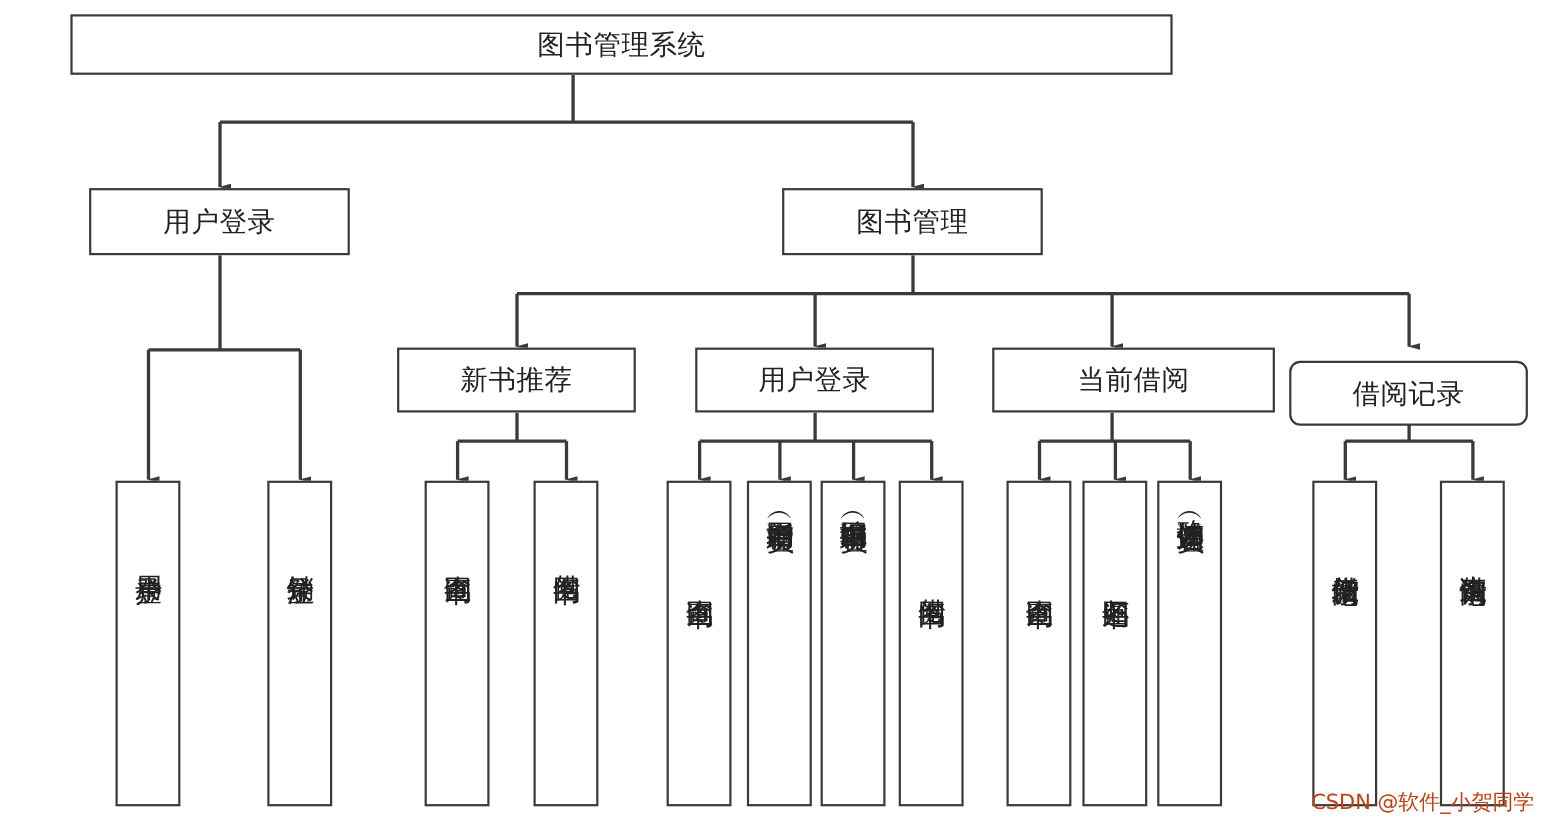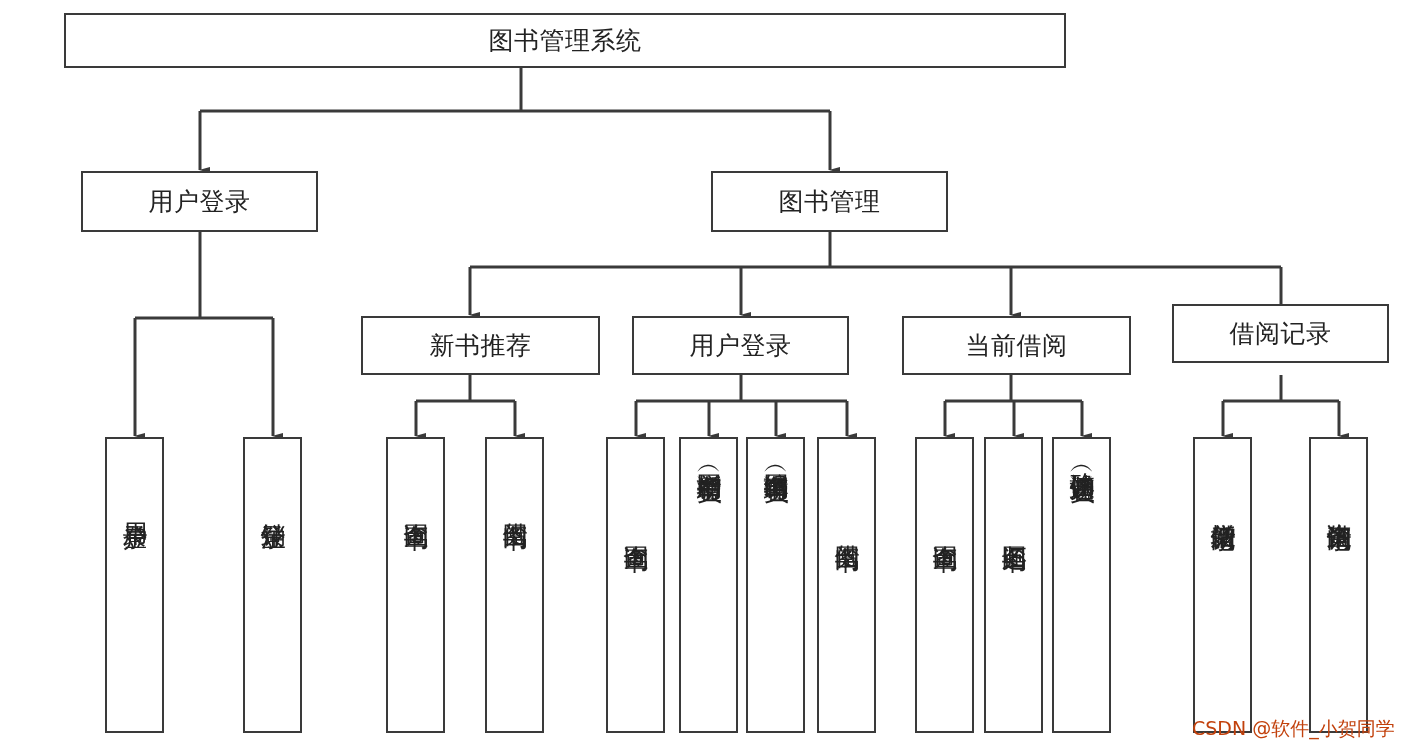--- a/index.html
+++ b/index.html
@@ -126,33 +126,33 @@
   </div>
 
   <div class="node horiz" style="left: 81px; top: 171px; width: 237px; height: 61px;">
     <span>用户登录</span>
   </div>
 
   <div class="node horiz" style="left: 711px; top: 171px; width: 237px; height: 61px;">
     <span>图书管理</span>
   </div>
 
-  <div class="node horiz" style="left: 361px; top: 316px; width: 239px; height: 59px;">
+  <div class="node horiz" style="left: 361px; top: 316px; width: 217px; height: 59px;">
     <span>新书推荐</span>
   </div>
 
   <div class="node horiz" style="left: 632px; top: 316px; width: 217px; height: 59px;">
     <span>用户登录</span>
   </div>
 
-  <div class="node horiz" style="left: 902px; top: 316px; width: 229px; height: 59px;">
+  <div class="node horiz" style="left: 902px; top: 316px; width: 257px; height: 59px;">
     <span>当前借阅</span>
   </div>
 
-  <div class="node horiz" style="left: 1172px; top: 304px; width: 217px; height: 59px;">
+  <div class="node horiz" style="left: 1172px; top: 328px; width: 217px; height: 59px; border-radius: 10px;">
     <span>借阅记录</span>
   </div>
 
   <div class="node vert mid" style="left: 105px; top: 437px; width: 59px; height: 296px;">
     <span class="vlabel">用户登录</span>
   </div>
 
   <div class="node vert mid" style="left: 243px; top: 437px; width: 59px; height: 296px;">
     <span class="vlabel">注销登录</span>
   </div>

